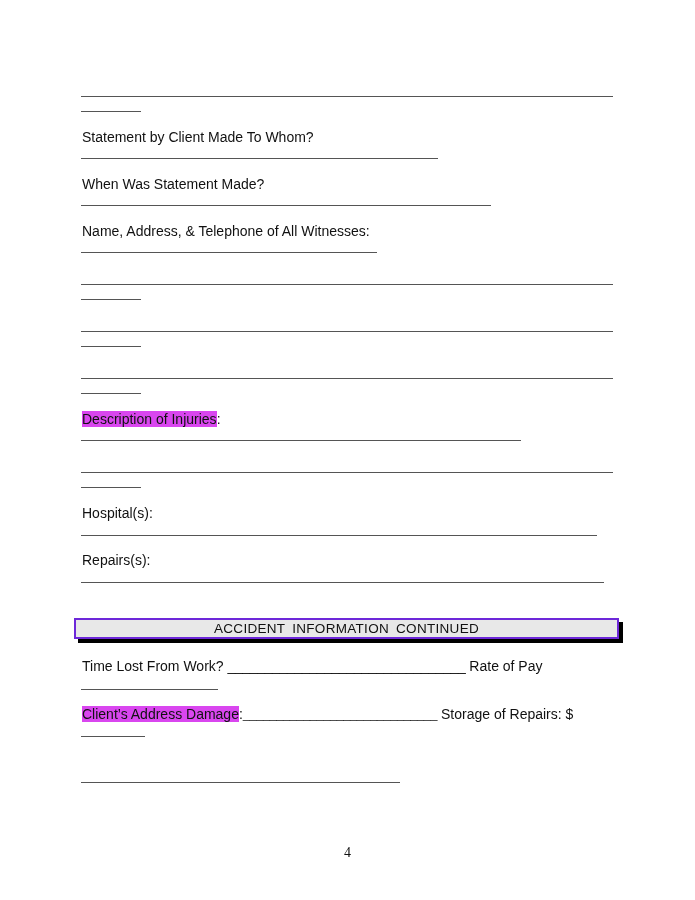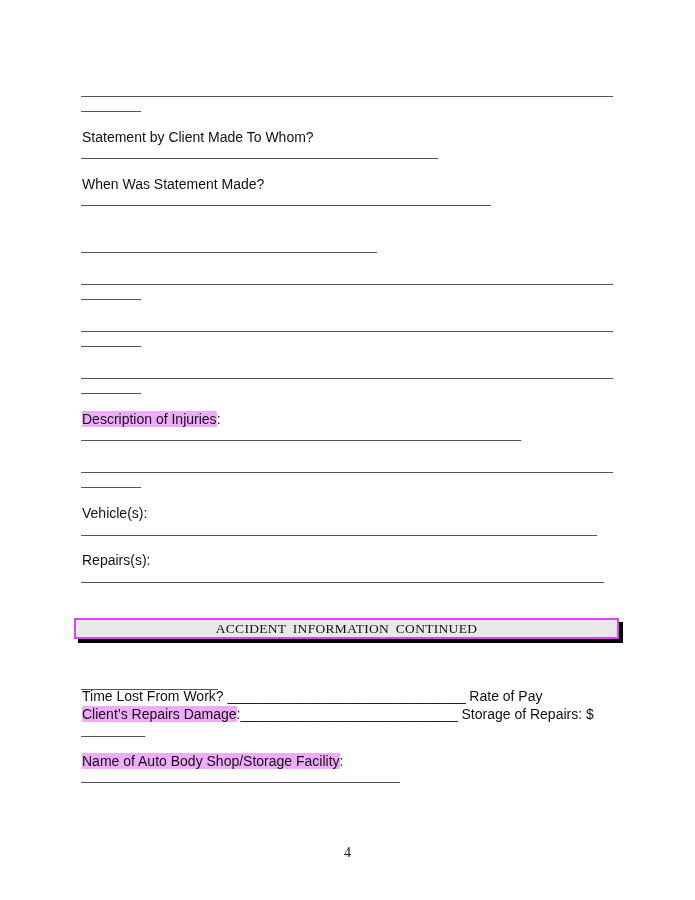--- a/index.html
+++ b/index.html
@@ -1,77 +1,75 @@
 <!DOCTYPE html>
 <html><head>
   <meta charset="utf-8">
   <style>
     html, body { margin: 0; padding: 0; background: #ffffff; }
     body { width: 695px; height: 900px; position: relative; overflow: hidden;
            font-family: "Liberation Sans", sans-serif; font-size: 14px; color: #111; }
     .page { position: absolute; left: 0; top: 0; width: 695px; height: 900px; }
     .txt { position: absolute; left: 82px; white-space: nowrap; line-height: 16px; }
     .line { position: absolute; height: 0; border-top: 1px solid #555; }
-    .hl { background: #f0abfc; }
+    .hl { background: #d946ef; }
     .banner { position: absolute; left: 74px; top: 618px; width: 545px; height: 21px;
-              background: #e8e8e8; border: 2px solid #d946ef; box-sizing: border-box;
+              background: #e8e8e8; border: 2px solid #6d28d9; box-sizing: border-box;
               box-shadow: 4px 4px 0 #000; text-align: center; font-size: 13.5px;
-              line-height: 17px; letter-spacing: 0.3px; word-spacing: 3px; font-family: Liberation Serif, serif; }
+              line-height: 17px; letter-spacing: 0.3px; word-spacing: 3px; }
     .pagenum { position: absolute; left: 0; width: 695px; top: 845px; text-align: center;
                font-family: "Liberation Serif", serif; font-size: 14px; }
   </style>
 </head>
 <body>
 
 <div class="page">
 
   <div class="line" style="left:81px;top:96px;width:532px;"></div>
   <div class="line" style="left:81px;top:111px;width:60px;"></div>
 
   <div class="txt" style="top:129px;">Statement by Client Made To Whom?</div>
   <div class="line" style="left:81px;top:158px;width:357px;"></div>
 
   <div class="txt" style="top:176px;text-align:center;">When Was Statement Made?</div>
   <div class="line" style="left:81px;top:205px;width:410px;"></div>
 
+  <div class="txt" style="top:223px;">Name, Address, &amp; Telephone of All Witnesses:</div>
   <div class="line" style="left:81px;top:252px;width:296px;"></div>
   <div class="line" style="left:81px;top:284px;width:532px;"></div>
   <div class="line" style="left:81px;top:299px;width:60px;"></div>
   <div class="line" style="left:81px;top:331px;width:532px;"></div>
   <div class="line" style="left:81px;top:346px;width:60px;"></div>
   <div class="line" style="left:81px;top:378px;width:532px;"></div>
   <div class="line" style="left:81px;top:393px;width:60px;"></div>
 
   <div class="txt" style="top:411px;">
     <span class="hl">Description of Injuries</span><span>:</span>
   </div>
   <div class="line" style="left:81px;top:440px;width:440px;"></div>
   <div class="line" style="left:81px;top:472px;width:532px;"></div>
   <div class="line" style="left:81px;top:487px;width:60px;"></div>
 
-  <div class="txt" style="top:505px;">Vehicle(s):</div>
+  <div class="txt" style="top:505px;">Hospital(s):</div>
   <div class="line" style="left:81px;top:535px;width:516px;"></div>
 
   <div class="txt" style="top:552px;">Repairs(s):</div>
   <div class="line" style="left:81px;top:582px;width:523px;"></div>
 
   <div class="banner">ACCIDENT  INFORMATION  CONTINUED</div>
 
-  <div class="txt" style="top:658px;margin-top:30px;">
+  <div class="txt" style="top:658px;">
     <span>Time Lost From Work?</span>
     <span style="letter-spacing:-0.35px;">________________________________</span>
     <span>Rate of Pay</span>
   </div>
   <div class="line" style="left:81px;top:689px;width:137px;"></div>
 
   <div class="txt" style="top:706px;">
-    <span class="hl">Client’s Repairs Damage</span><span>:</span><span style="letter-spacing:-0.3px;">_____________________________</span>
+    <span class="hl">Client’s Address Damage</span><span>:</span><span style="letter-spacing:-0.3px;font-family:Liberation Serif, serif;">_____________________________</span>
     <span>Storage of Repairs: $</span>
   </div>
   <div class="line" style="left:81px;top:736px;width:64px;"></div>
 
-  <div class="txt" style="top:753px;">
-    <span class="hl">Name of Auto Body Shop/Storage Facility</span><span>:</span>
-  </div>
   <div class="line" style="left:81px;top:782px;width:319px;"></div>
 
   <div class="pagenum">4</div>
 </div>
 
 </body></html>

